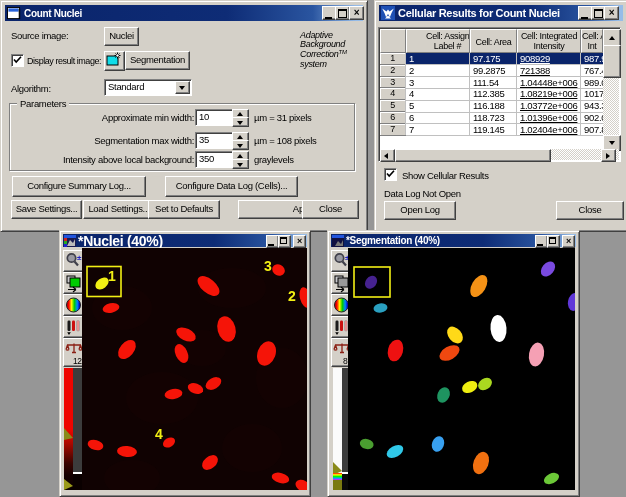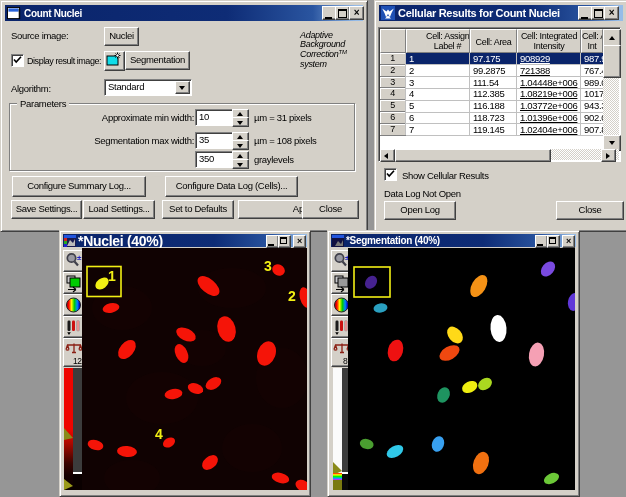--- a/index.html
+++ b/index.html
@@ -114,39 +114,40 @@
   <div class="spin" style="left:231px;top:131px;height:17px;">
     <div class="sb" style="top:0;">
         <span class="arr" style="left:4px;top:2px;border-width:0 3px 4px 3px;border-color:transparent transparent #000 transparent;"></span>
       </div>
     <div class="sb" style="top:8px;">
         <span class="arr" style="left:4px;top:3px;border-width:4px 3px 0 3px;border-color:#000 transparent transparent transparent;"></span>
       </div>
   </div>
   <div class="lbl" style="left:253px;top:134px;">µm = 108 pixels</div>
 
+  <div class="lbl" style="right:173px;top:153px;">Intensity above local background:</div>
   <div class="edit" style="left:194px;top:150px;width:36px;height:15px;">
       <span style="position:absolute;left:3px;top:1px;">350</span>
     </div>
   <div class="spin" style="left:231px;top:150px;height:17px;">
     <div class="sb" style="top:0;">
         <span class="arr" style="left:4px;top:2px;border-width:0 3px 4px 3px;border-color:transparent transparent #000 transparent;"></span>
       </div>
     <div class="sb" style="top:8px;">
         <span class="arr" style="left:4px;top:3px;border-width:4px 3px 0 3px;border-color:#000 transparent transparent transparent;"></span>
       </div>
   </div>
   <div class="lbl" style="left:253px;top:153px;">graylevels</div>
 
   <div class="btn" style="left:11px;top:175px;width:132px;height:19px;line-height:18px;">Configure Summary Log...</div>
   <div class="btn" style="left:164px;top:175px;width:131px;height:19px;line-height:18px;">Configure Data Log (Cells)...</div>
 
   <div class="btn" style="left:10px;top:199px;width:69px;height:17px;line-height:16px;">Save Settings...</div>
   <div class="btn" style="left:82px;top:199px;width:70px;height:17px;line-height:16px;">Load Settings...</div>
-  <div class="btn" style="left:161px;top:199px;width:70px;height:17px;line-height:16px;">Set to Defaults</div>
+  <div class="btn" style="left:147px;top:199px;width:70px;height:17px;line-height:16px;">Set to Defaults</div>
   <div class="btn" style="left:237px;top:199px;width:58px;height:17px;line-height:16px;padding-left:36px;">Apply</div>
   <div class="btn" style="left:301px;top:199px;width:55px;height:17px;line-height:16px;">Close</div>
 
   <div class="lbl" style="left:299px;top:30px;font-style:italic;font-size:9px;line-height:9.3px;">
     Adaptive<br>Background<br>Correction<span style="font-size:6px;position:relative;top:-3px;">TM</span><br>system</div>
 </div>
 
 <div class="win" id="w2" style="left:374px;top:0;width:252px;height:230px;">
   <div class="tbar" style="font-size:11px;">
     <svg width="14" height="14" style="margin:0 3px 0 2px;" viewBox="0 0 14 14">

